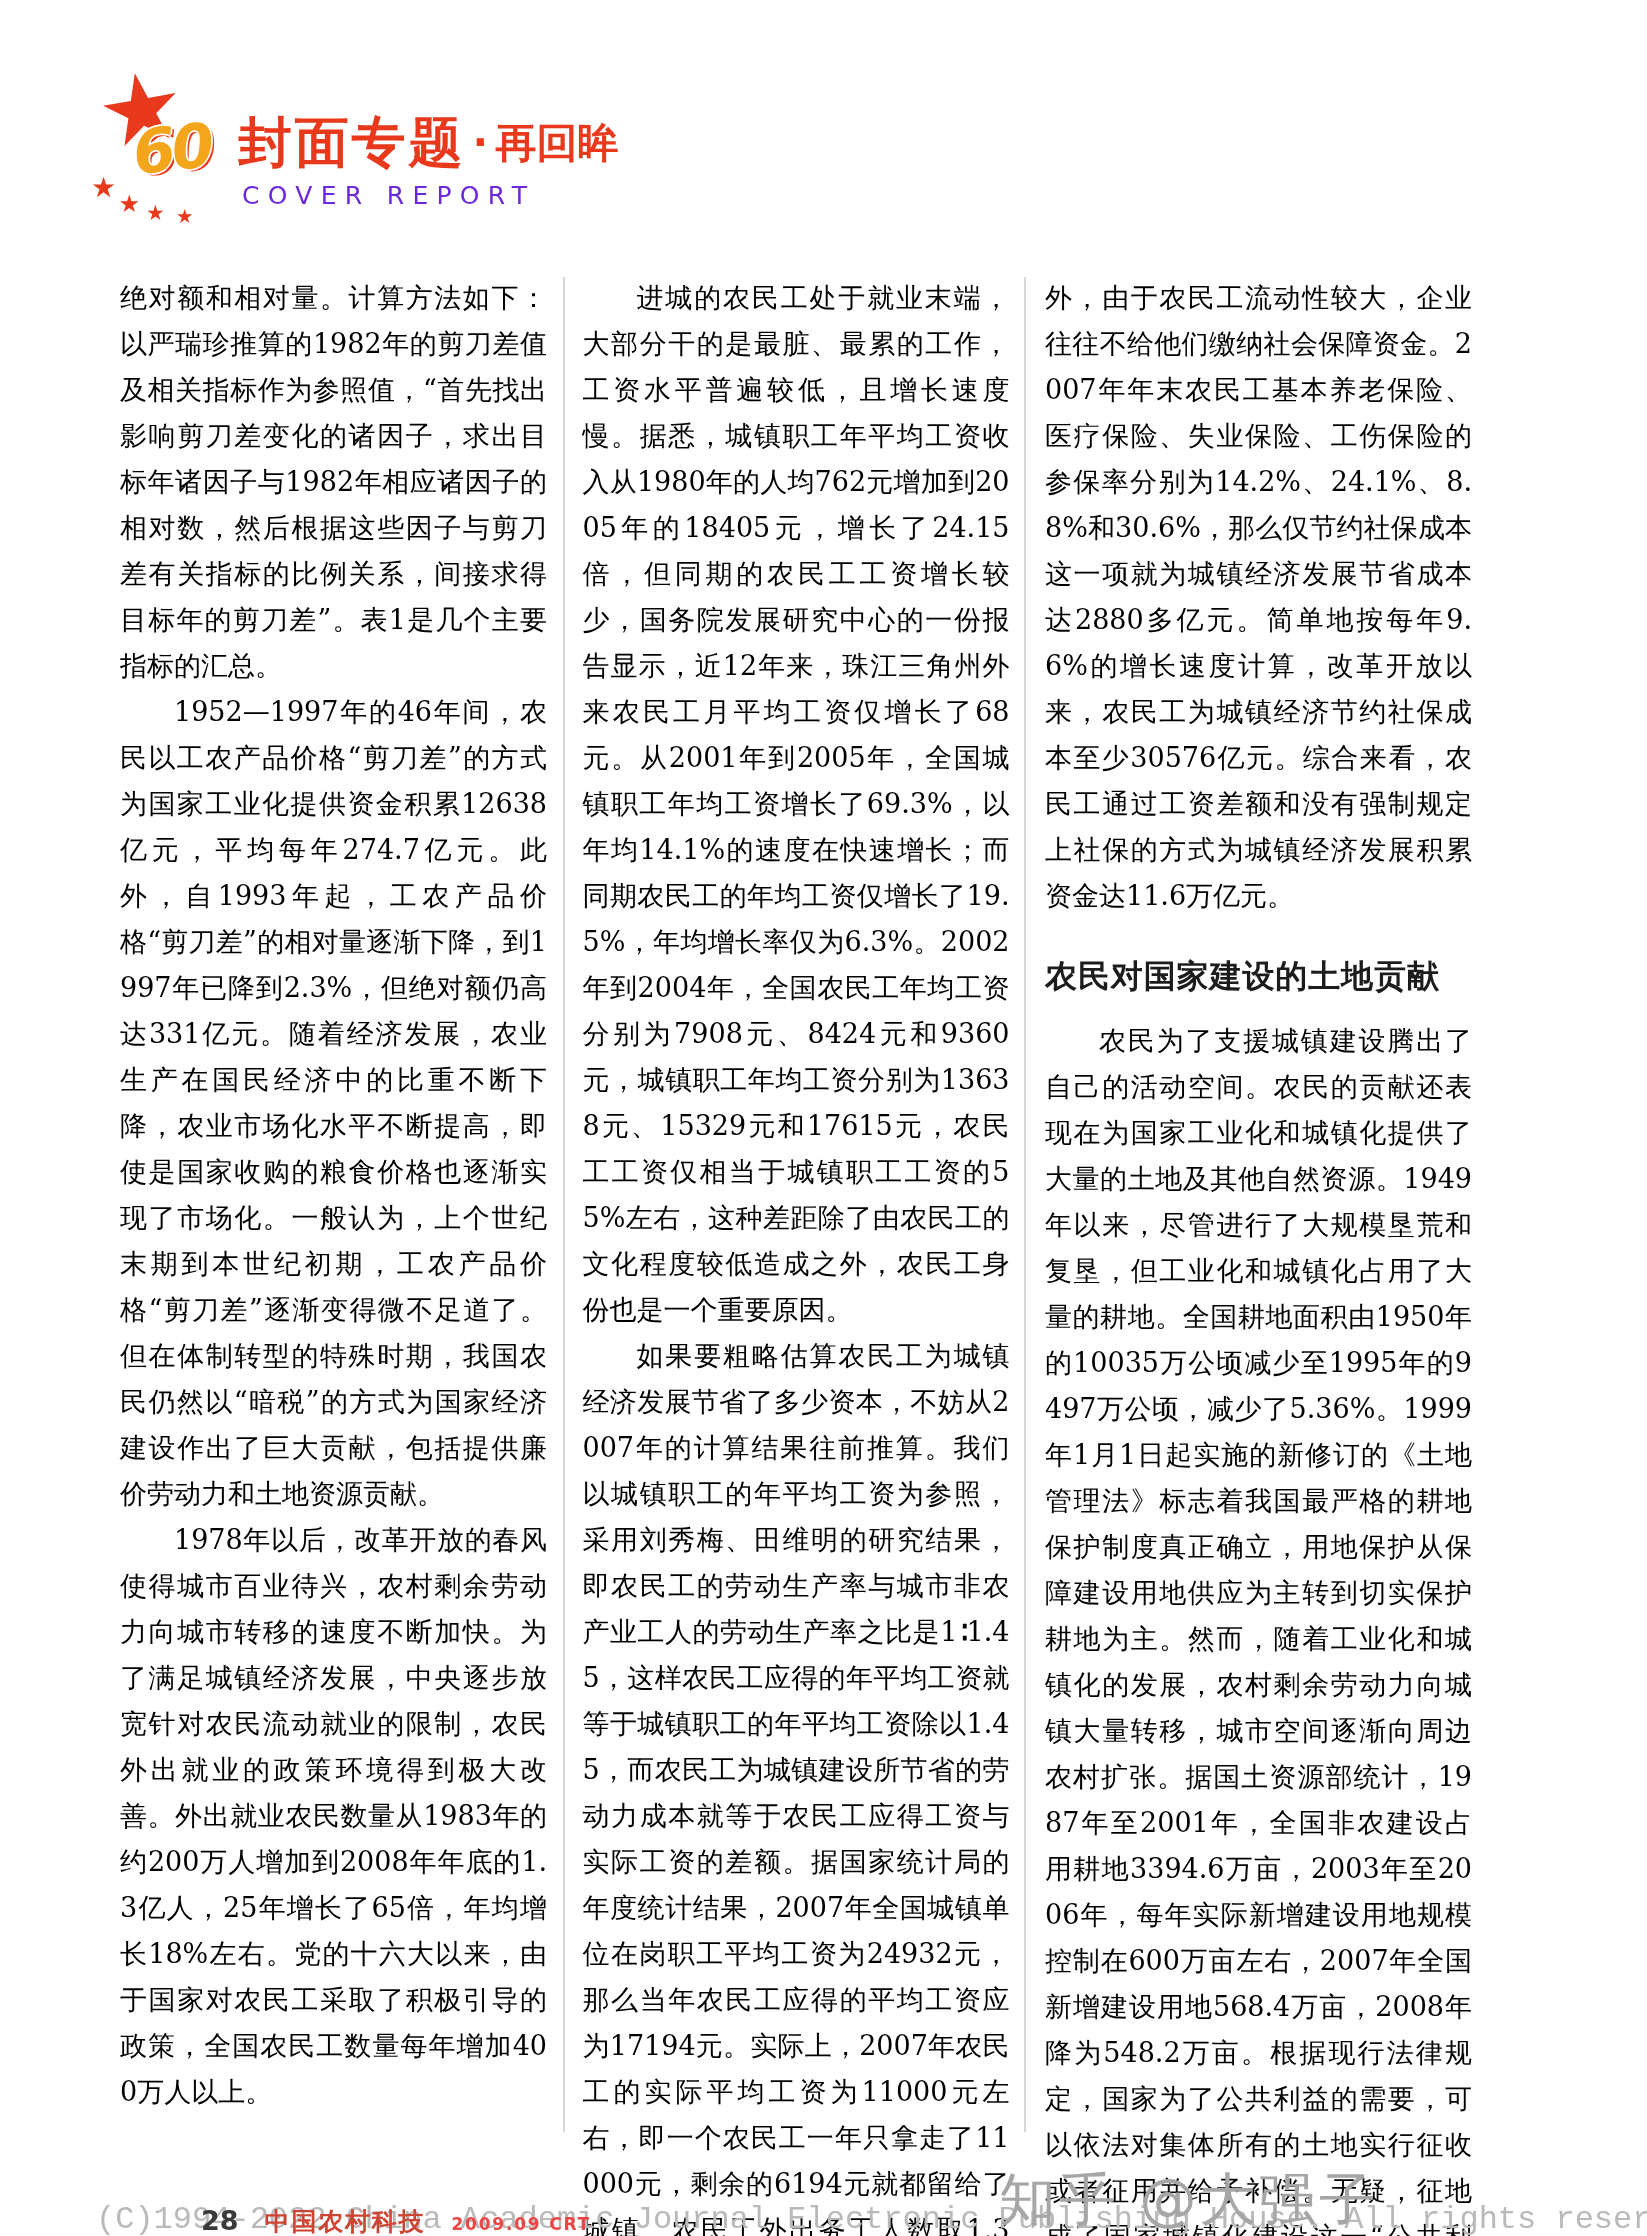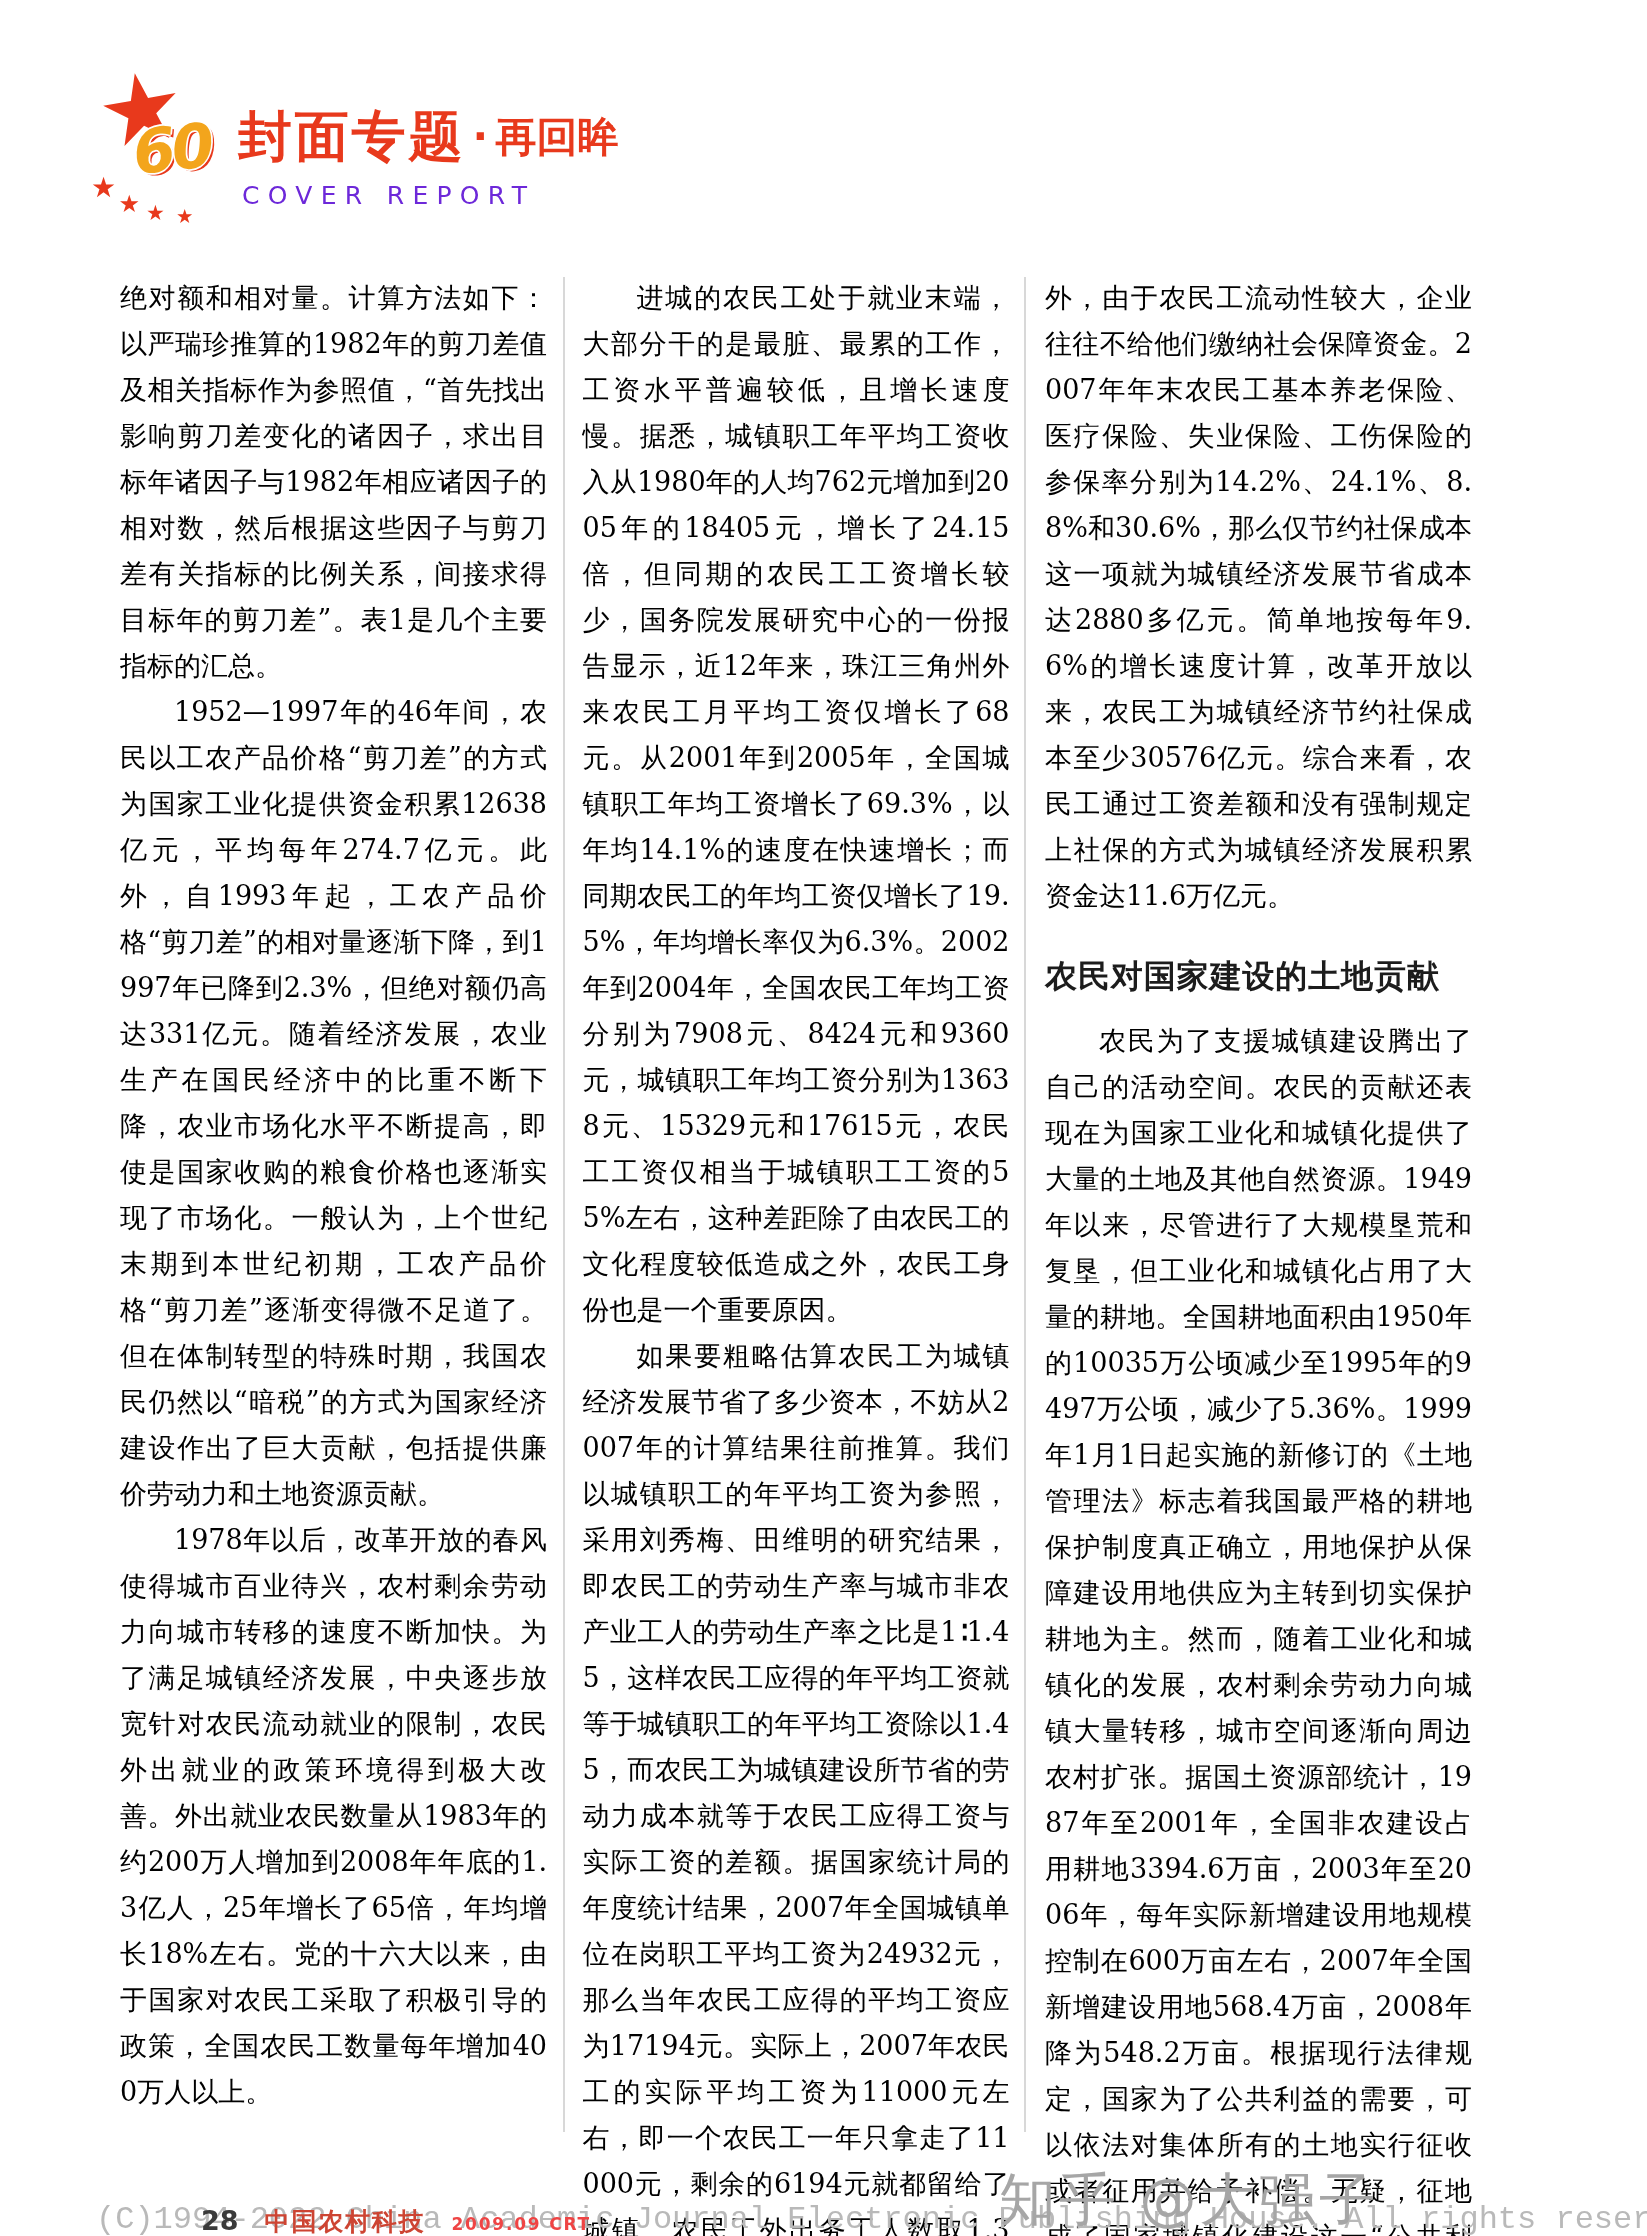--- a/index.html
+++ b/index.html
@@ -21,21 +21,21 @@
     font-style:italic;font-weight:bold;color:#f3a51c;
     font-family:"DejaVu Sans", sans-serif;
     text-shadow:-1.8px 0 0 #fff,1.8px 0 0 #fff,0 -1.8px 0 #fff,0 1.8px 0 #fff,2.8px 2.8px 0 #e8391c;
     transform:rotate(-6deg);letter-spacing:-3.7px;
   }
   .logo .star-s{position:absolute;color:#e8391c;line-height:1;font-family:"DejaVu Sans", sans-serif;}
   .logo .s1{left:-11px;top:89px;font-size:28px;}
   .logo .s2{left:16.6px;top:107px;font-size:24px;}
   .logo .s3{left:44px;top:118px;font-size:21px;}
   .logo .s4{left:74px;top:122px;font-size:19.4px;}
-  .masthead{position:absolute;left:238px;top:101px;white-space:nowrap;}
+  .masthead{position:absolute;left:238px;top:107px;white-space:nowrap;}
   .masthead .t-main{
     font-family:"DejaVu Sans", sans-serif;font-weight:bold;
     font-size:54px;color:#e8391c;letter-spacing:2.8px;
   }
   .masthead .t-sep{
     font-family:"DejaVu Sans", sans-serif;font-weight:bold;
     font-size:41px;color:#e8391c;margin:0 7.4px;vertical-align:5.5px;
   }
   .masthead .t-sub{
     font-family:"DejaVu Sans", sans-serif;font-weight:bold;

